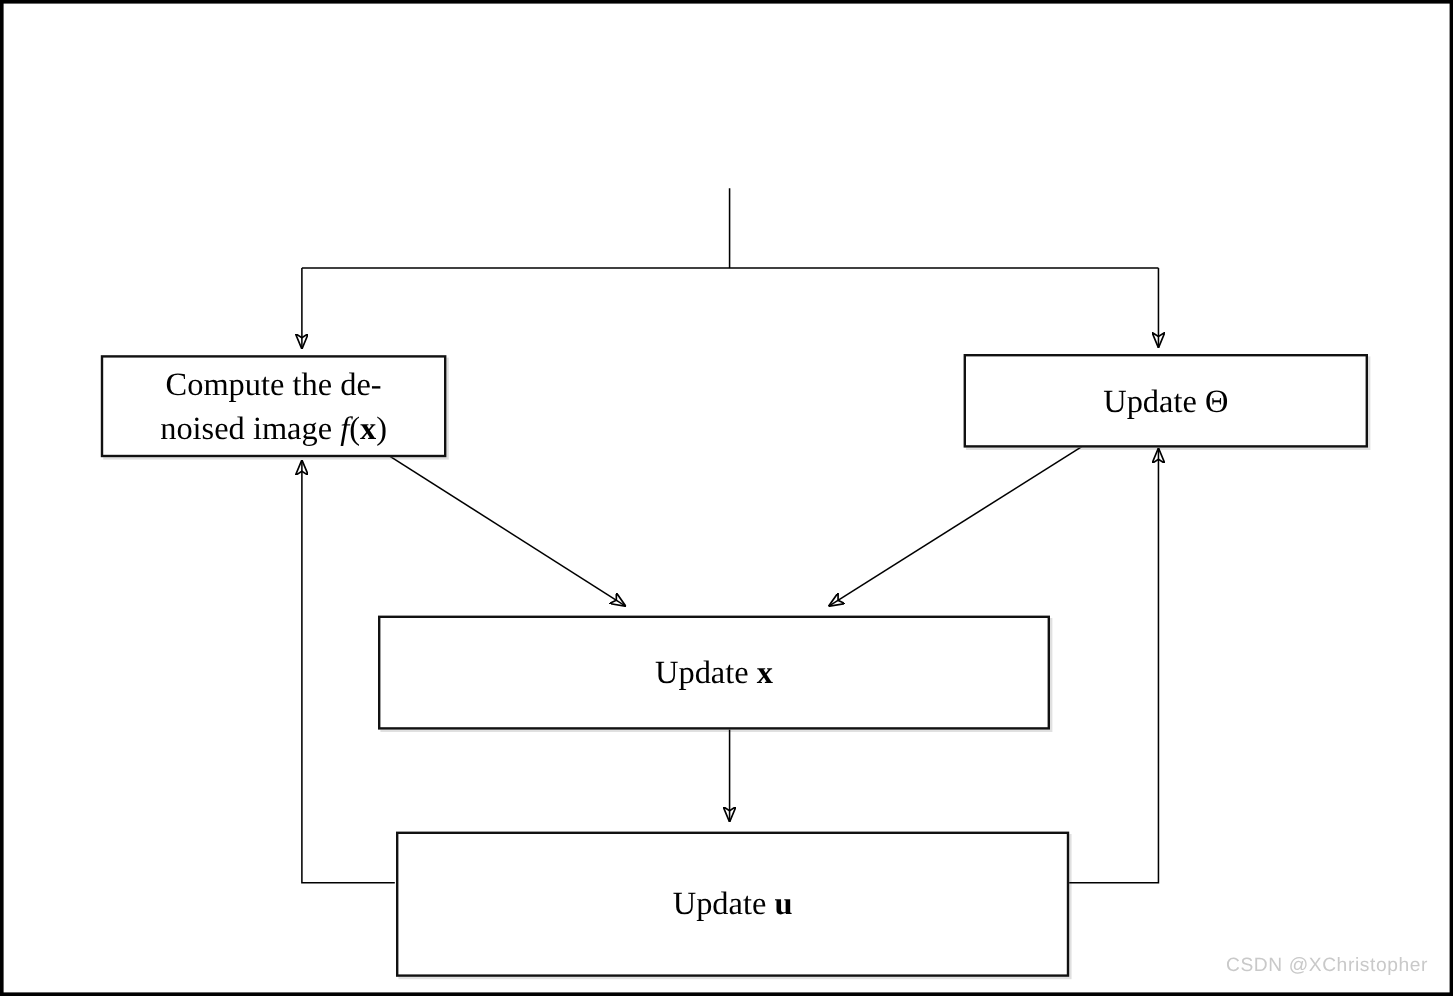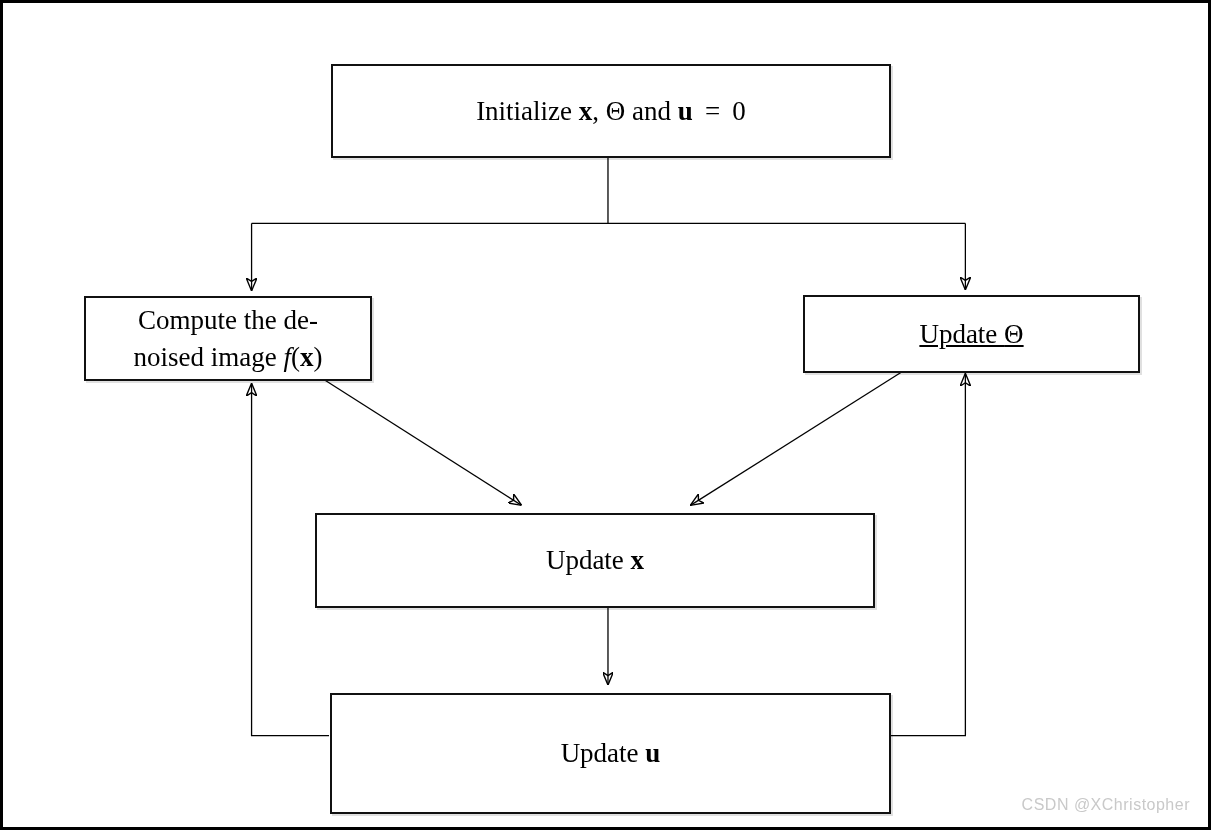--- a/index.html
+++ b/index.html
@@ -41,21 +41,21 @@
     text-align: center;
     font-size: 27px;
     color: #000000;
     line-height: 37px;
   }
   .box b { font-weight: bold; }
   .box i { font-style: italic; }
   .eq { margin: 0 0.45em; }
   .box-initialize { left: 328px; top: 61px;  width: 560px; height: 94px; }
   .box-compute    { left: 81px;  top: 293px; width: 288px; height: 85px; }
-  .box-theta      { left: 800px; top: 292px; width: 337px; height: 78px; text-decoration: underline; }
+  .box-theta      { left: 800px; top: 292px; width: 337px; height: 78px; }
   .box-update-x   { left: 312px; top: 510px; width: 560px; height: 95px; }
   .box-update-u   { left: 327px; top: 690px; width: 561px; height: 121px; }
   .watermark {
     position: absolute;
     right: 18px;
     bottom: 13px;
     font-family: "Liberation Sans", sans-serif;
     font-size: 16px;
     color: #c9c9c9;
     letter-spacing: 0.5px;
@@ -77,23 +77,20 @@
     <path d="M249 222 L968 222"></path>
     <path d="M249 222 L249 290" marker-end="url(#arrow)"></path>
     <path d="M968 222 L968 289" marker-end="url(#arrow)"></path>
     <path d="M323 380 L521 506" marker-end="url(#arrow)"></path>
     <path d="M905 371 L691 506" marker-end="url(#arrow)"></path>
     <path d="M608 605 L608 687" marker-end="url(#arrow)"></path>
     <path d="M327 738 L249 738 L249 383" marker-end="url(#arrow)"></path>
     <path d="M888 738 L968 738 L968 373" marker-end="url(#arrow)"></path>
   </svg>
 
-  <div class="box box-initialize">
-    <span><span>Initialize </span><b>x</b><span>, </span><span>Θ</span><span> and </span><b>u</b><span class="eq">=</span><span>0</span></span>
-  </div>
 
   <div class="box box-compute">
     <span><span>Compute the de-</span><br><span>noised image </span><i>f</i><span>(</span><b>x</b><span>)</span></span>
   </div>
 
   <div class="box box-theta">
     <span><span>Update </span><span>Θ</span></span>
   </div>
 
   <div class="box box-update-x">

